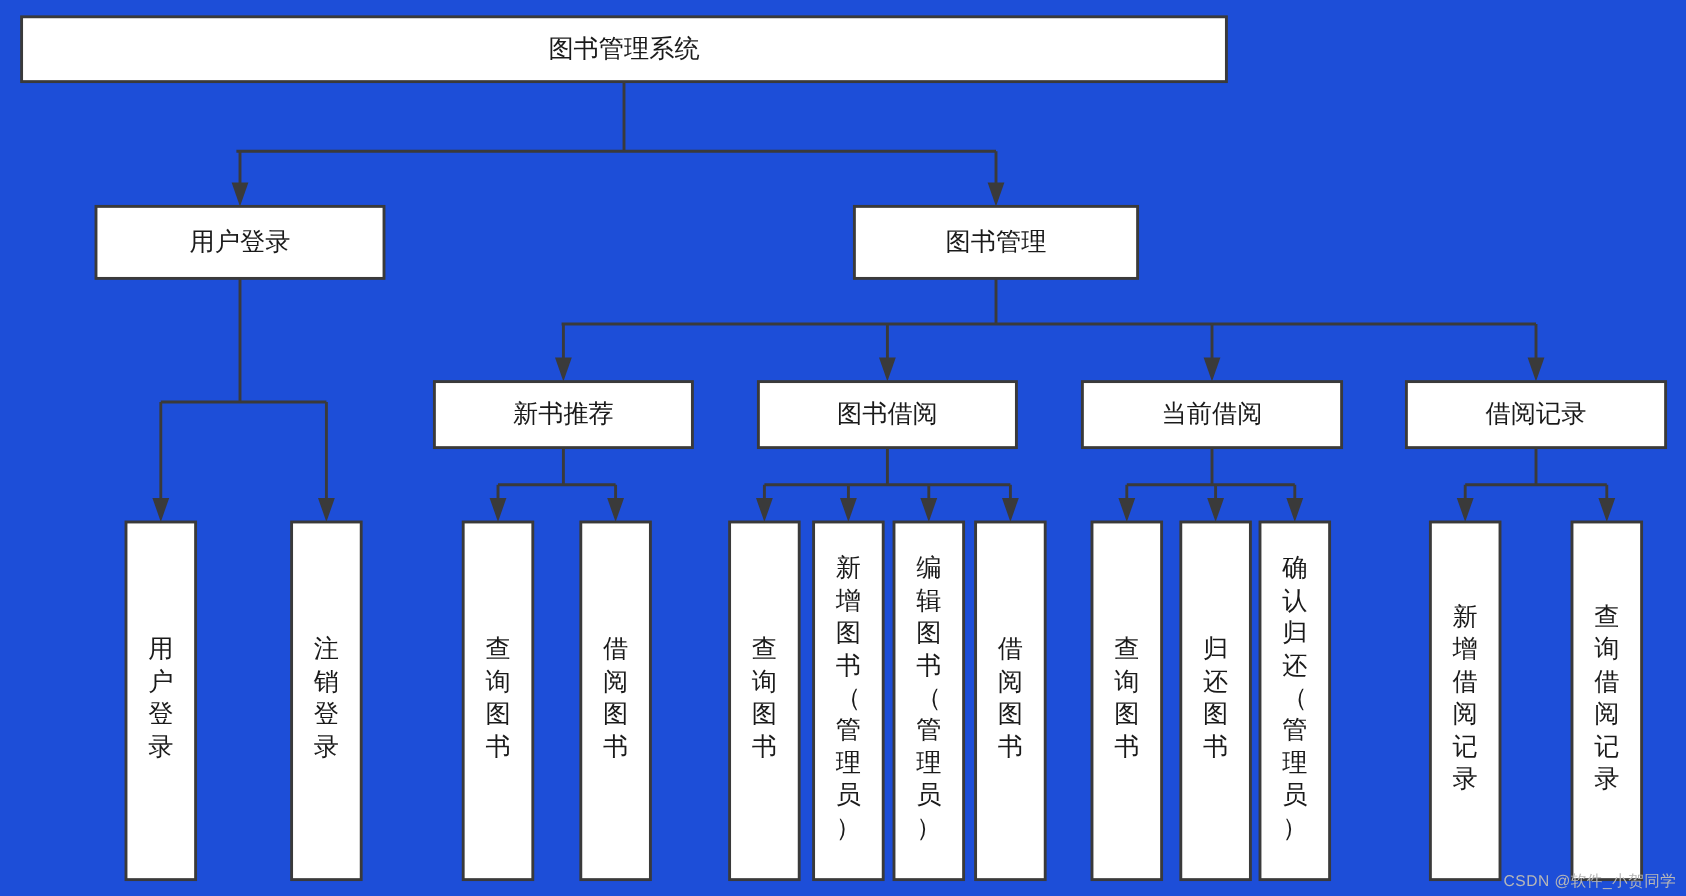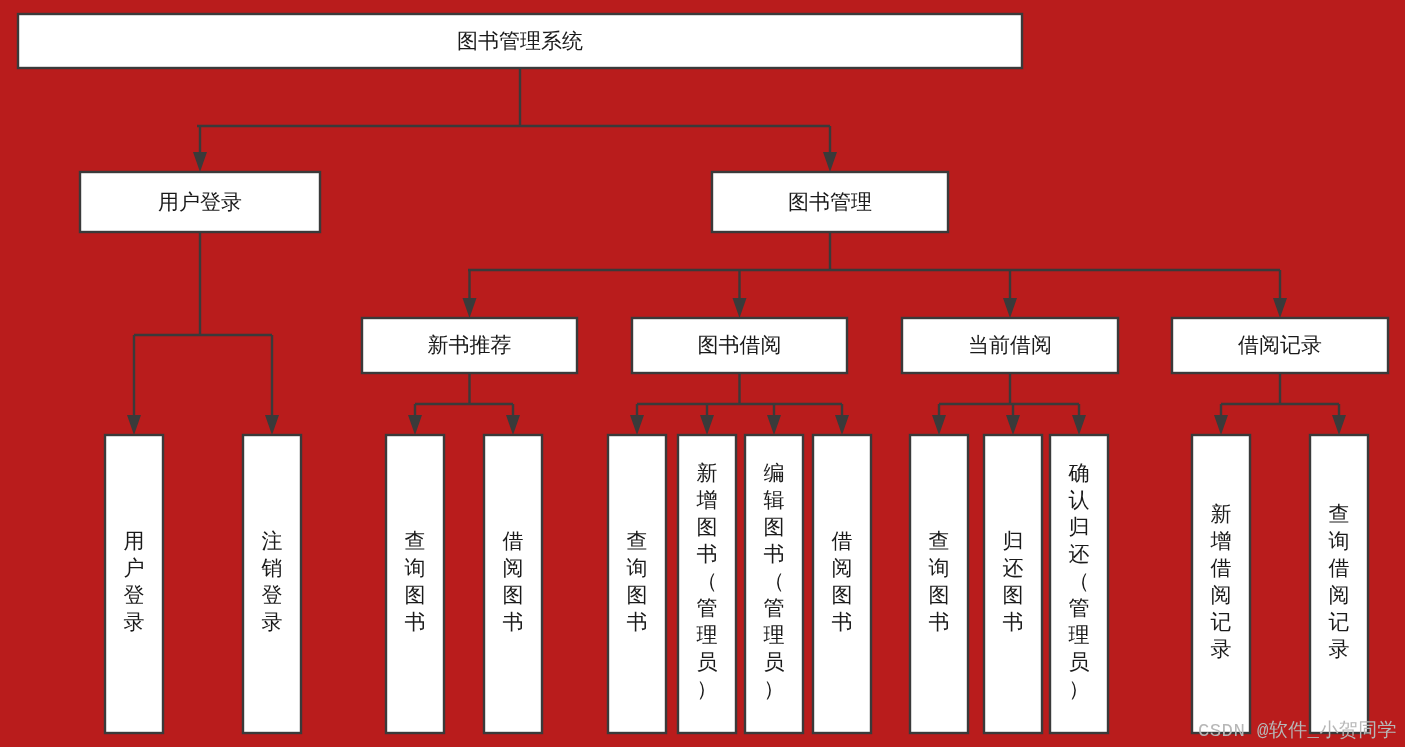--- a/index.html
+++ b/index.html
@@ -8,21 +8,21 @@
     padding: 0;
     background: #ffffff;
   }
   body {
     font-family: "Liberation Sans", "DejaVu Sans", sans-serif;
   }
   #diagram-root {
     position: relative;
     width: 1405px;
     height: 747px;
-    background: #b91c1c;
+    background: #1d4ed8;
     overflow: hidden;
   }
   svg#flowchart {
     position: absolute;
     left: 0;
     top: 0;
     width: 1405px;
     height: 747px;
     display: block;
   }
@@ -50,22 +50,22 @@
   }
   .node-label-vertical {
     fill: #1a1a1a;
     font-family: "Liberation Sans", "DejaVu Sans", sans-serif;
     font-size: 21px;
   }
   .watermark-text {
     position: absolute;
     right: 8px;
     bottom: 4px;
-    font-family: Liberation Mono, monospace;
-    font-size: 19px;
+    font-family: Liberation Sans, sans-serif;
+    font-size: 13px;
     color: #b7b7b7;
     white-space: nowrap;
     letter-spacing: 0.4px;
     pointer-events: none;
   }
 </style>
 </head>
 <body>
 
 <div id="diagram-root">

